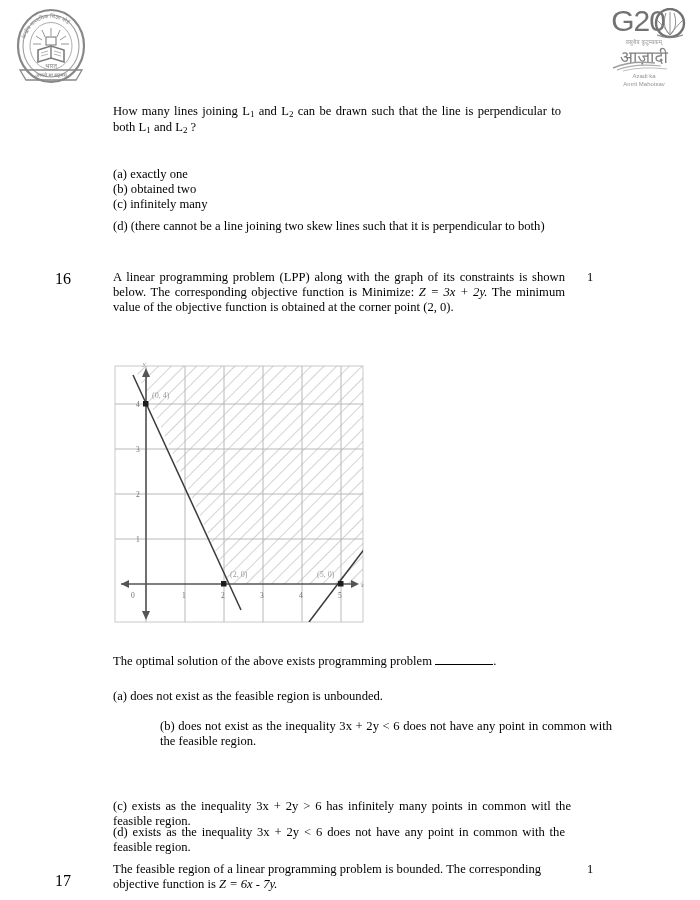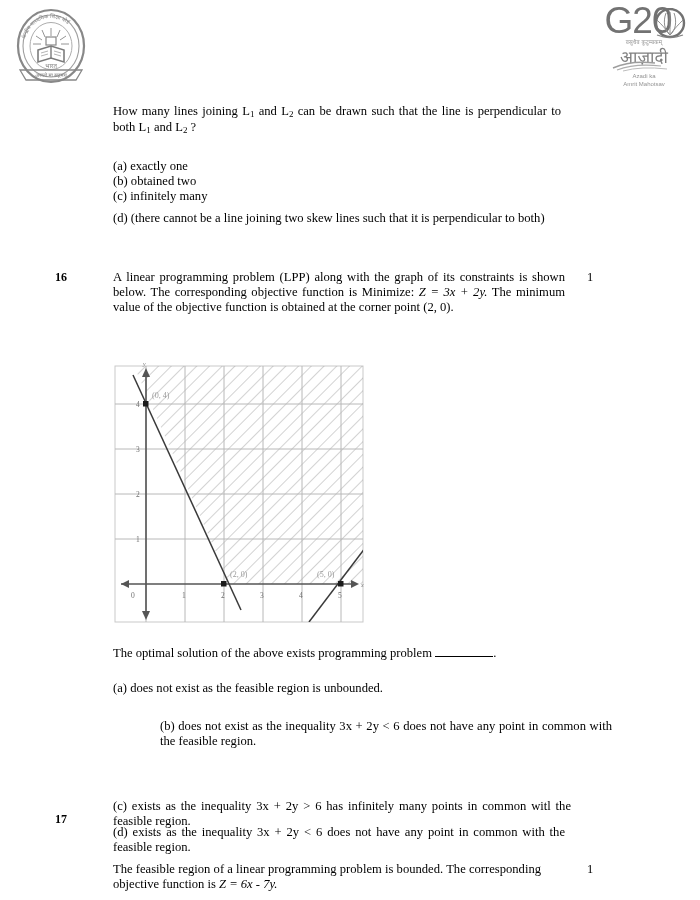--- a/index.html
+++ b/index.html
@@ -35,21 +35,21 @@
     position: absolute;
     right: 8px;
     top: 6px;
     width: 96px;
     height: 92px;
     opacity: 0.85;
     text-align: center;
   }
   .g20-wordmark {
     font-family: "Liberation Sans", sans-serif;
-    font-size: 37px;
+    font-size: 30px;
     letter-spacing: -1px;
     color: #5a5a5a;
     line-height: 30px;
     position: relative;
     top: 0;
     left: -6px;
   }
   .g20-sub1 {
     font-family: "Liberation Sans", sans-serif;
     font-size: 5.5px;
@@ -69,37 +69,36 @@
     font-size: 6px;
     color: #7f7f7f;
     line-height: 7px;
     margin-top: 1px;
   }
 
   
   .qnum {
     position: absolute;
     left: 55px;
-    font-size: 12px;
-    font-weight: bold;
+    font-size: 16px;
   }
   .marks {
     position: absolute;
     left: 587px;
     font-size: 12.5px;
   }
   .para {
     position: absolute;
     left: 113px;
     width: 448px;
     font-size: 12.6px;
     line-height: 15.2px;
     text-align: justify;
   }
-  .para.nojust { text-align: left; }
+  .para.nojust { text-align: left; margin-top: 8px; }
   .tight { line-height: 14.6px; }
   sub {
     font-size: 9px;
     vertical-align: baseline;
     position: relative;
     top: 2px;
   }
   em.mi { font-style: italic; }
   .blank {
     display: inline-block;
@@ -278,17 +277,17 @@
 <div class="para nojust" style="top:645px; width:460px;">
   <span>The optimal solution of the above exists programming problem</span>
   <span class="blank"></span><span>.</span>
 </div>
 
 <div class="para nojust" style="top:681px; width:460px;">(a) does not exist as the feasible region is unbounded.</div>
 <div class="para" style="top:719px; width:452px;margin-left:47px;">(b) does not exist as the inequality  3x + 2y &lt; 6 does not have any point in common with the feasible region.</div>
 <div class="para" style="top:771px; width:458px;margin-top:28px;">(c) exists as the inequality  3x + 2y &gt; 6 has infinitely many points in common witl the feasible region.</div>
 <div class="para" style="top:825px; width:452px;">(d) exists as the inequality  3x + 2y &lt; 6 does not have any point in common with the feasible region.</div>
 
-<div class="qnum" style="top:812px;">17</div>
+<div class="qnum" style="top:872px;">17</div>
 <div class="marks" style="top:862px;">1</div>
 <div class="para" style="top:862px; width:428px;">
   <span>The feasible region of a linear programming problem is bounded. The corresponding objective function is </span><em class="mi">Z = 6x - 7y.</em>
 </div>
 
 </body></html>

